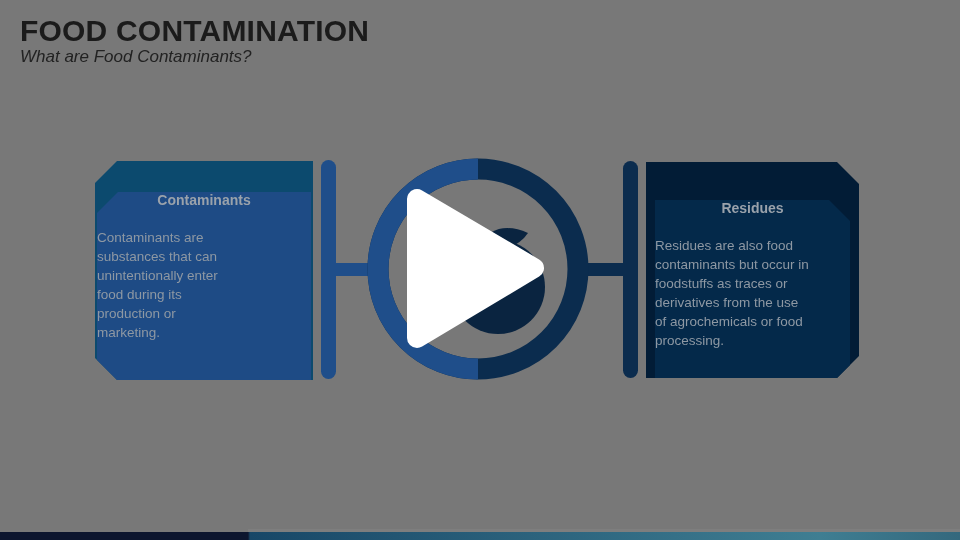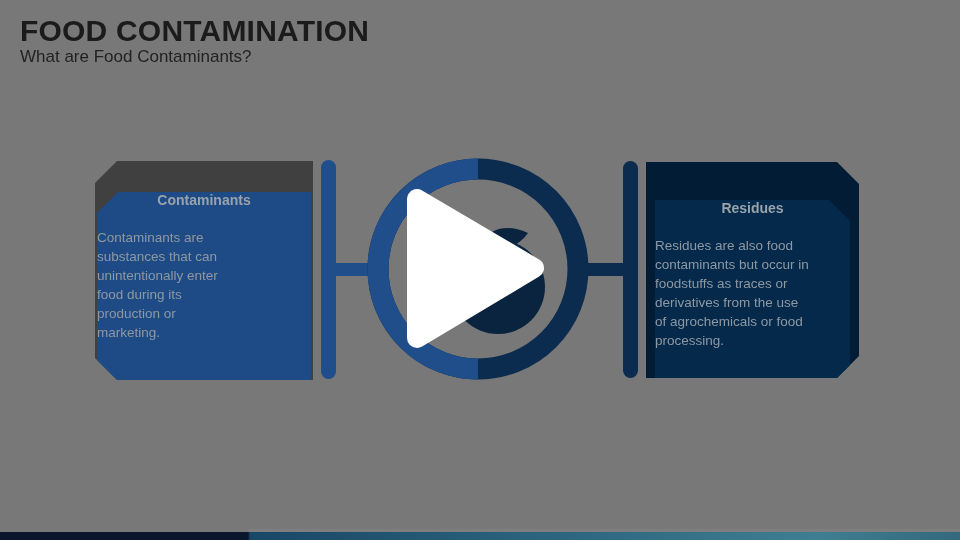--- a/index.html
+++ b/index.html
@@ -10,28 +10,28 @@
   }
   .stage{position:absolute;inset:0;width:960px;height:540px;}
 
   
   .slide-title{
     position:absolute;left:20px;top:14px;
     font-size:30px;font-weight:bold;color:#1b1b1b;letter-spacing:.2px;
   }
   .slide-subtitle{
     position:absolute;left:20px;top:47px;
-    font-size:17px;color:#222222;
+    font-size:17px;color:#222222;font-style:italic;
   }
 
   
   .panel{position:absolute;box-sizing:border-box;}
   .panel-left-outer{
     left:95px;top:161px;width:218px;height:219px;
-    background:#404040;
+    background:#0c4a6e;
     clip-path:polygon(22px 0,100% 0,100% 100%,22px 100%,0 calc(100% - 22px),0 22px);
     padding:2px;
   }
   .panel-left-inner{
     width:100%;height:100%;background:#1e4b85;
     clip-path:polygon(21px 0,100% 0,100% 100%,21px 100%,0 calc(100% - 21px),0 21px);
   }
   .panel-right-outer{
     left:646px;top:162px;width:213px;height:216px;
     background:#021c36;

